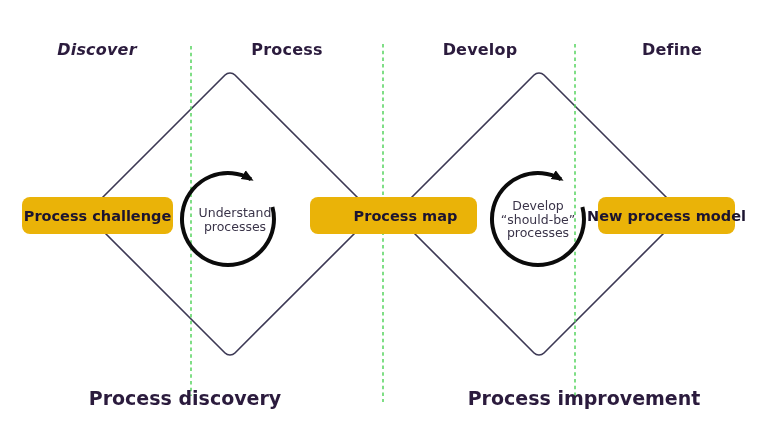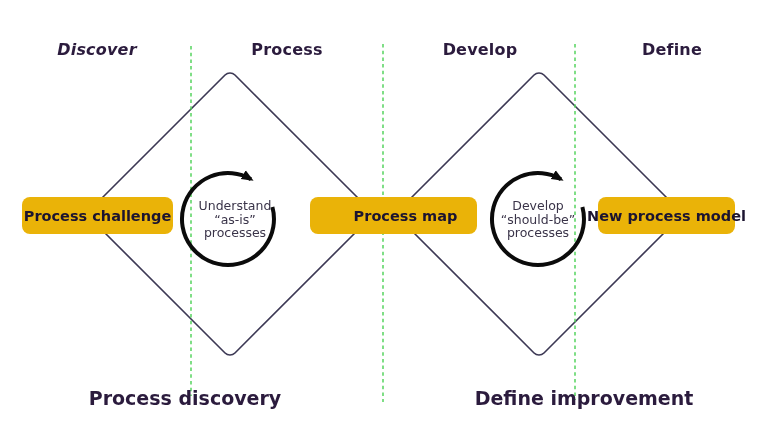--- a/index.html
+++ b/index.html
@@ -102,35 +102,34 @@
     <path class="loop-arrow" d="M 582.4 207.1 A 46 46 0 1 1 561 179.2" marker-end="url(#arrowhead)"></path>
   </svg>
 
   <div class="phase-label" style="left:97px;font-style:italic;">Discover</div>
   <div class="phase-label" style="left:287px;">Process</div>
   <div class="phase-label" style="left:480px;">Develop</div>
   <div class="phase-label" style="left:672px;">Define</div>
 
   <div class="loop-text" style="left:235px; top:219px;">
     <div>Understand</div>
-    <div>“as-is”</div>
     <div>processes</div>
   </div>
   <div class="loop-text" style="left:538px; top:219px;">
     <div>Develop</div>
     <div>“should-be”</div>
     <div>processes</div>
   </div>
 
   <div class="pill" style="left:22px; width:151px;">
     <span>Process challenge</span>
   </div>
   <div class="pill" style="left:310px; width:143px;padding-left:24px;">
     <span>Process map</span>
   </div>
   <div class="pill" style="left:598px; width:137px;">
     <span>New process model</span>
   </div>
 
   <div class="caption" style="left:185px;">Process discovery</div>
-  <div class="caption" style="left:584px;">Define improvement</div>
+  <div class="caption" style="left:584px;">Process improvement</div>
 
 </div>
 
 </body></html>

